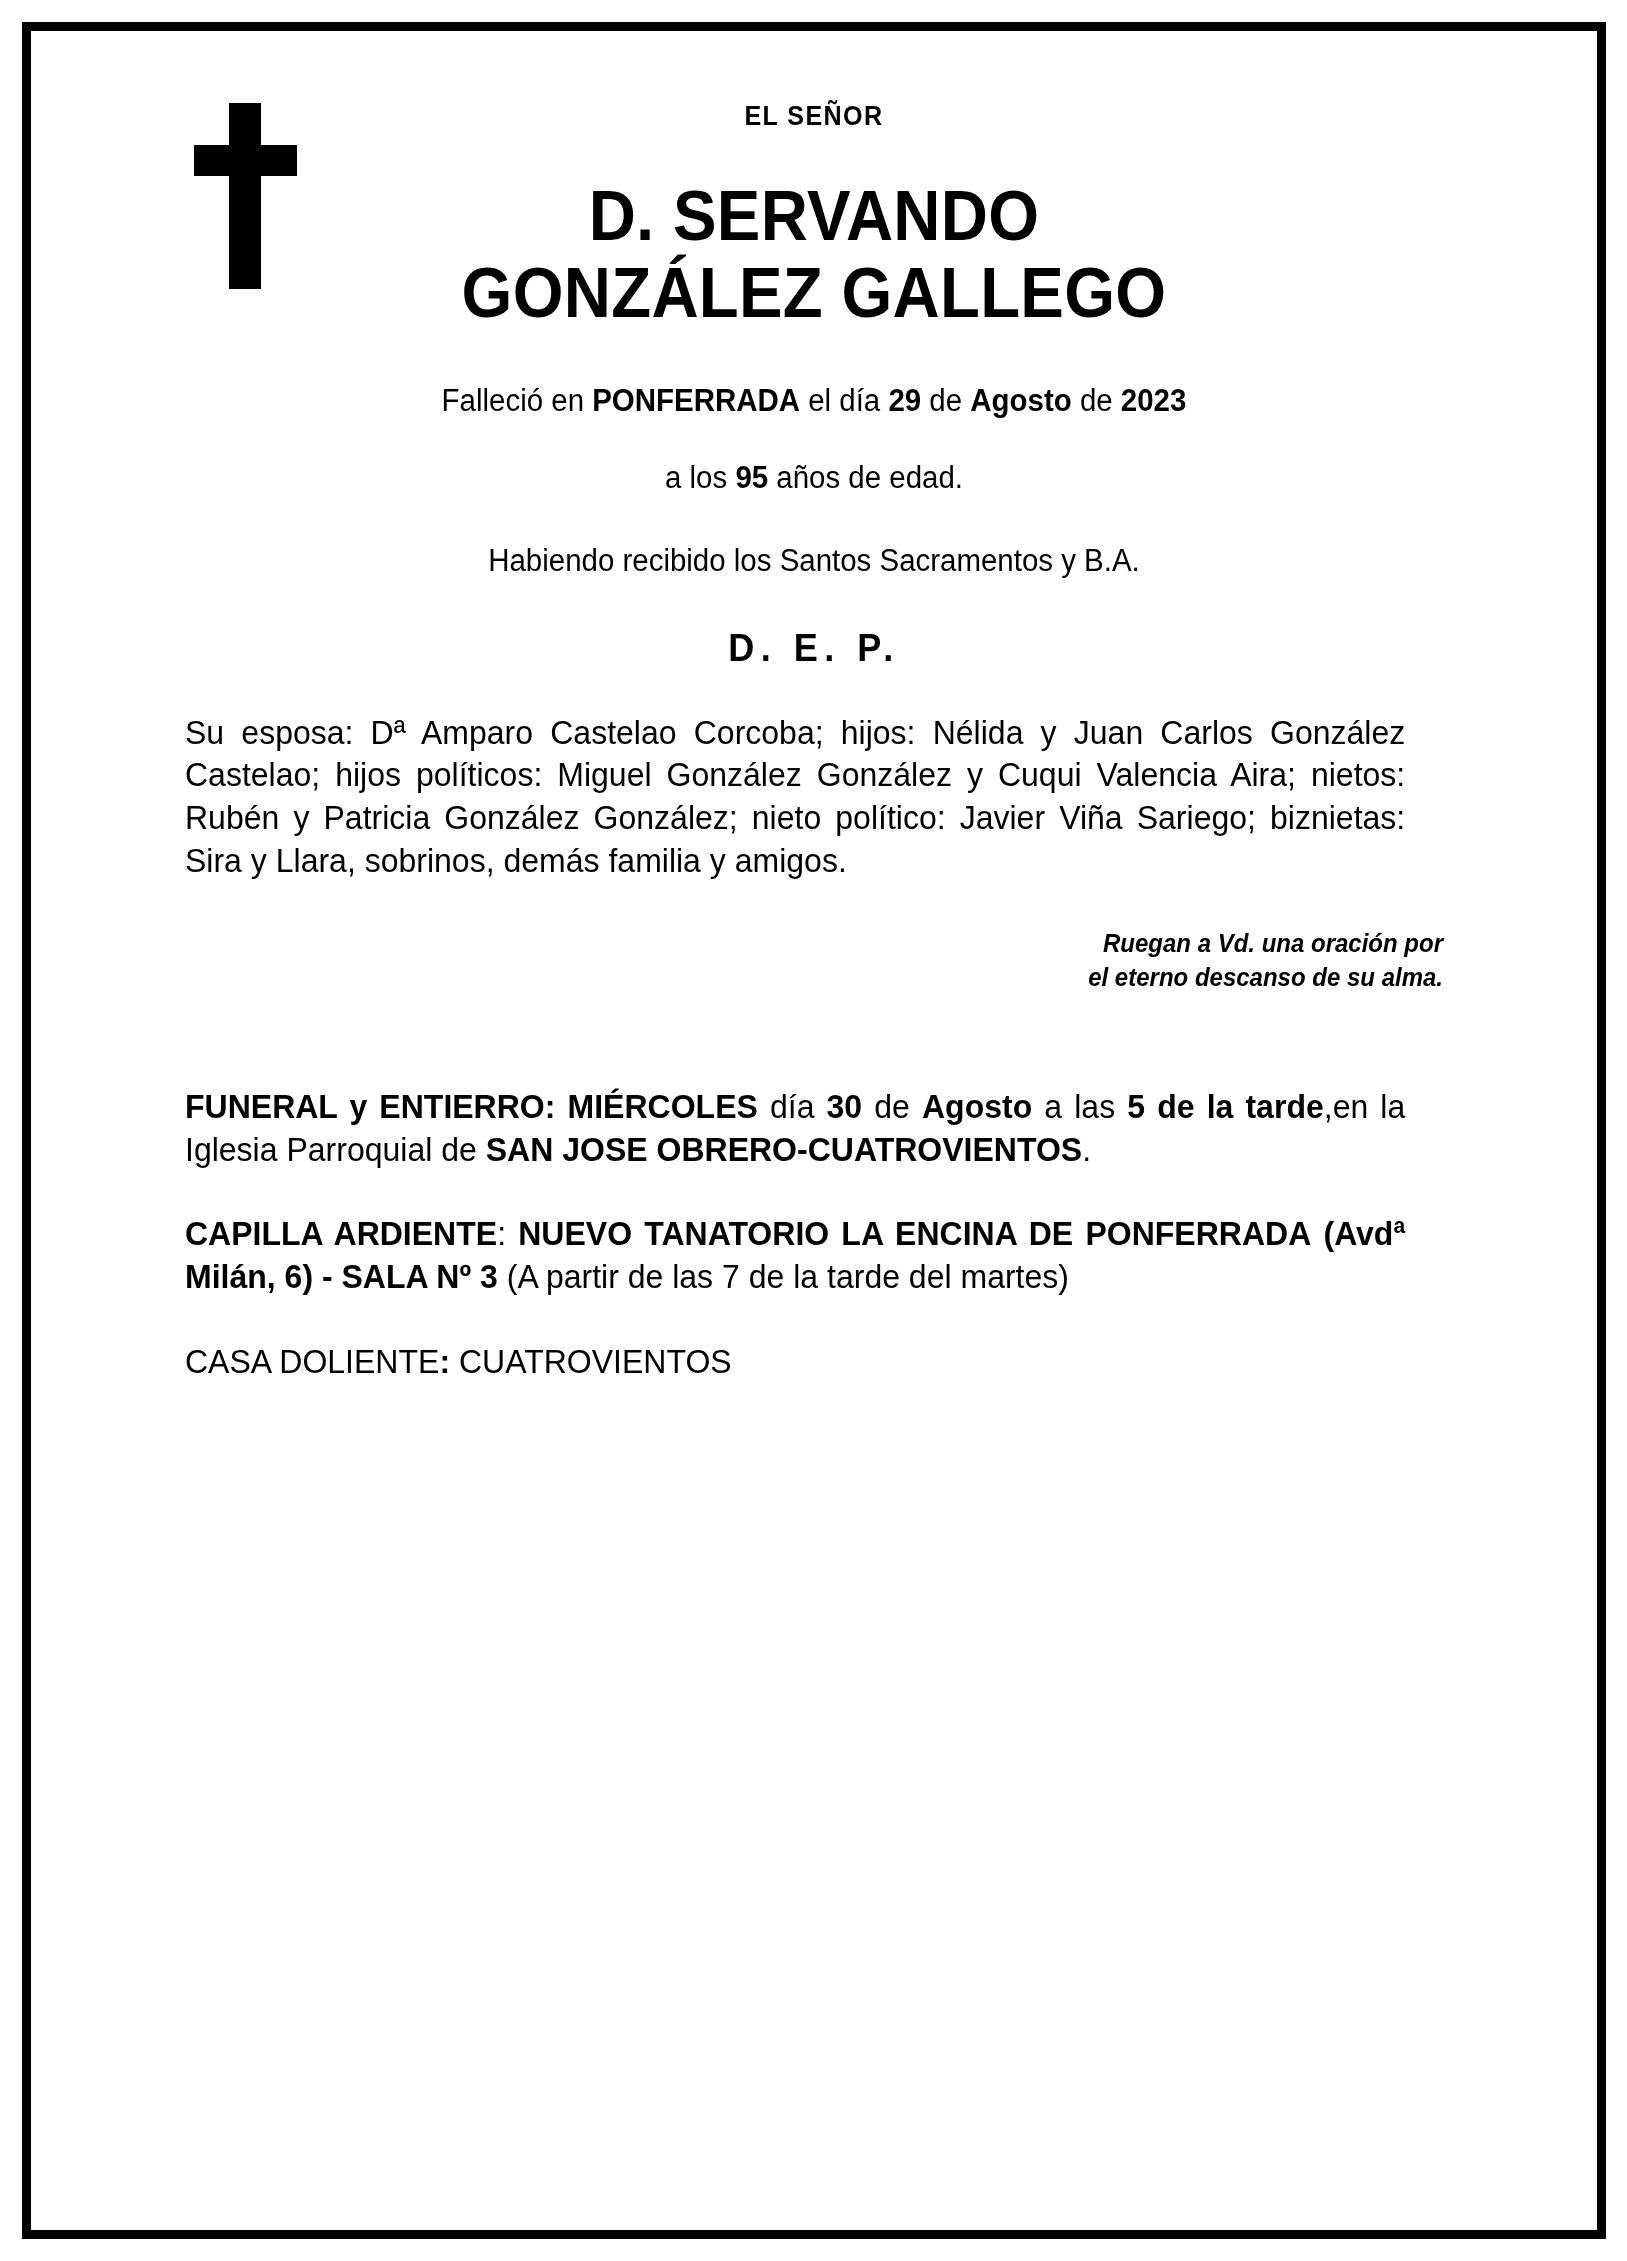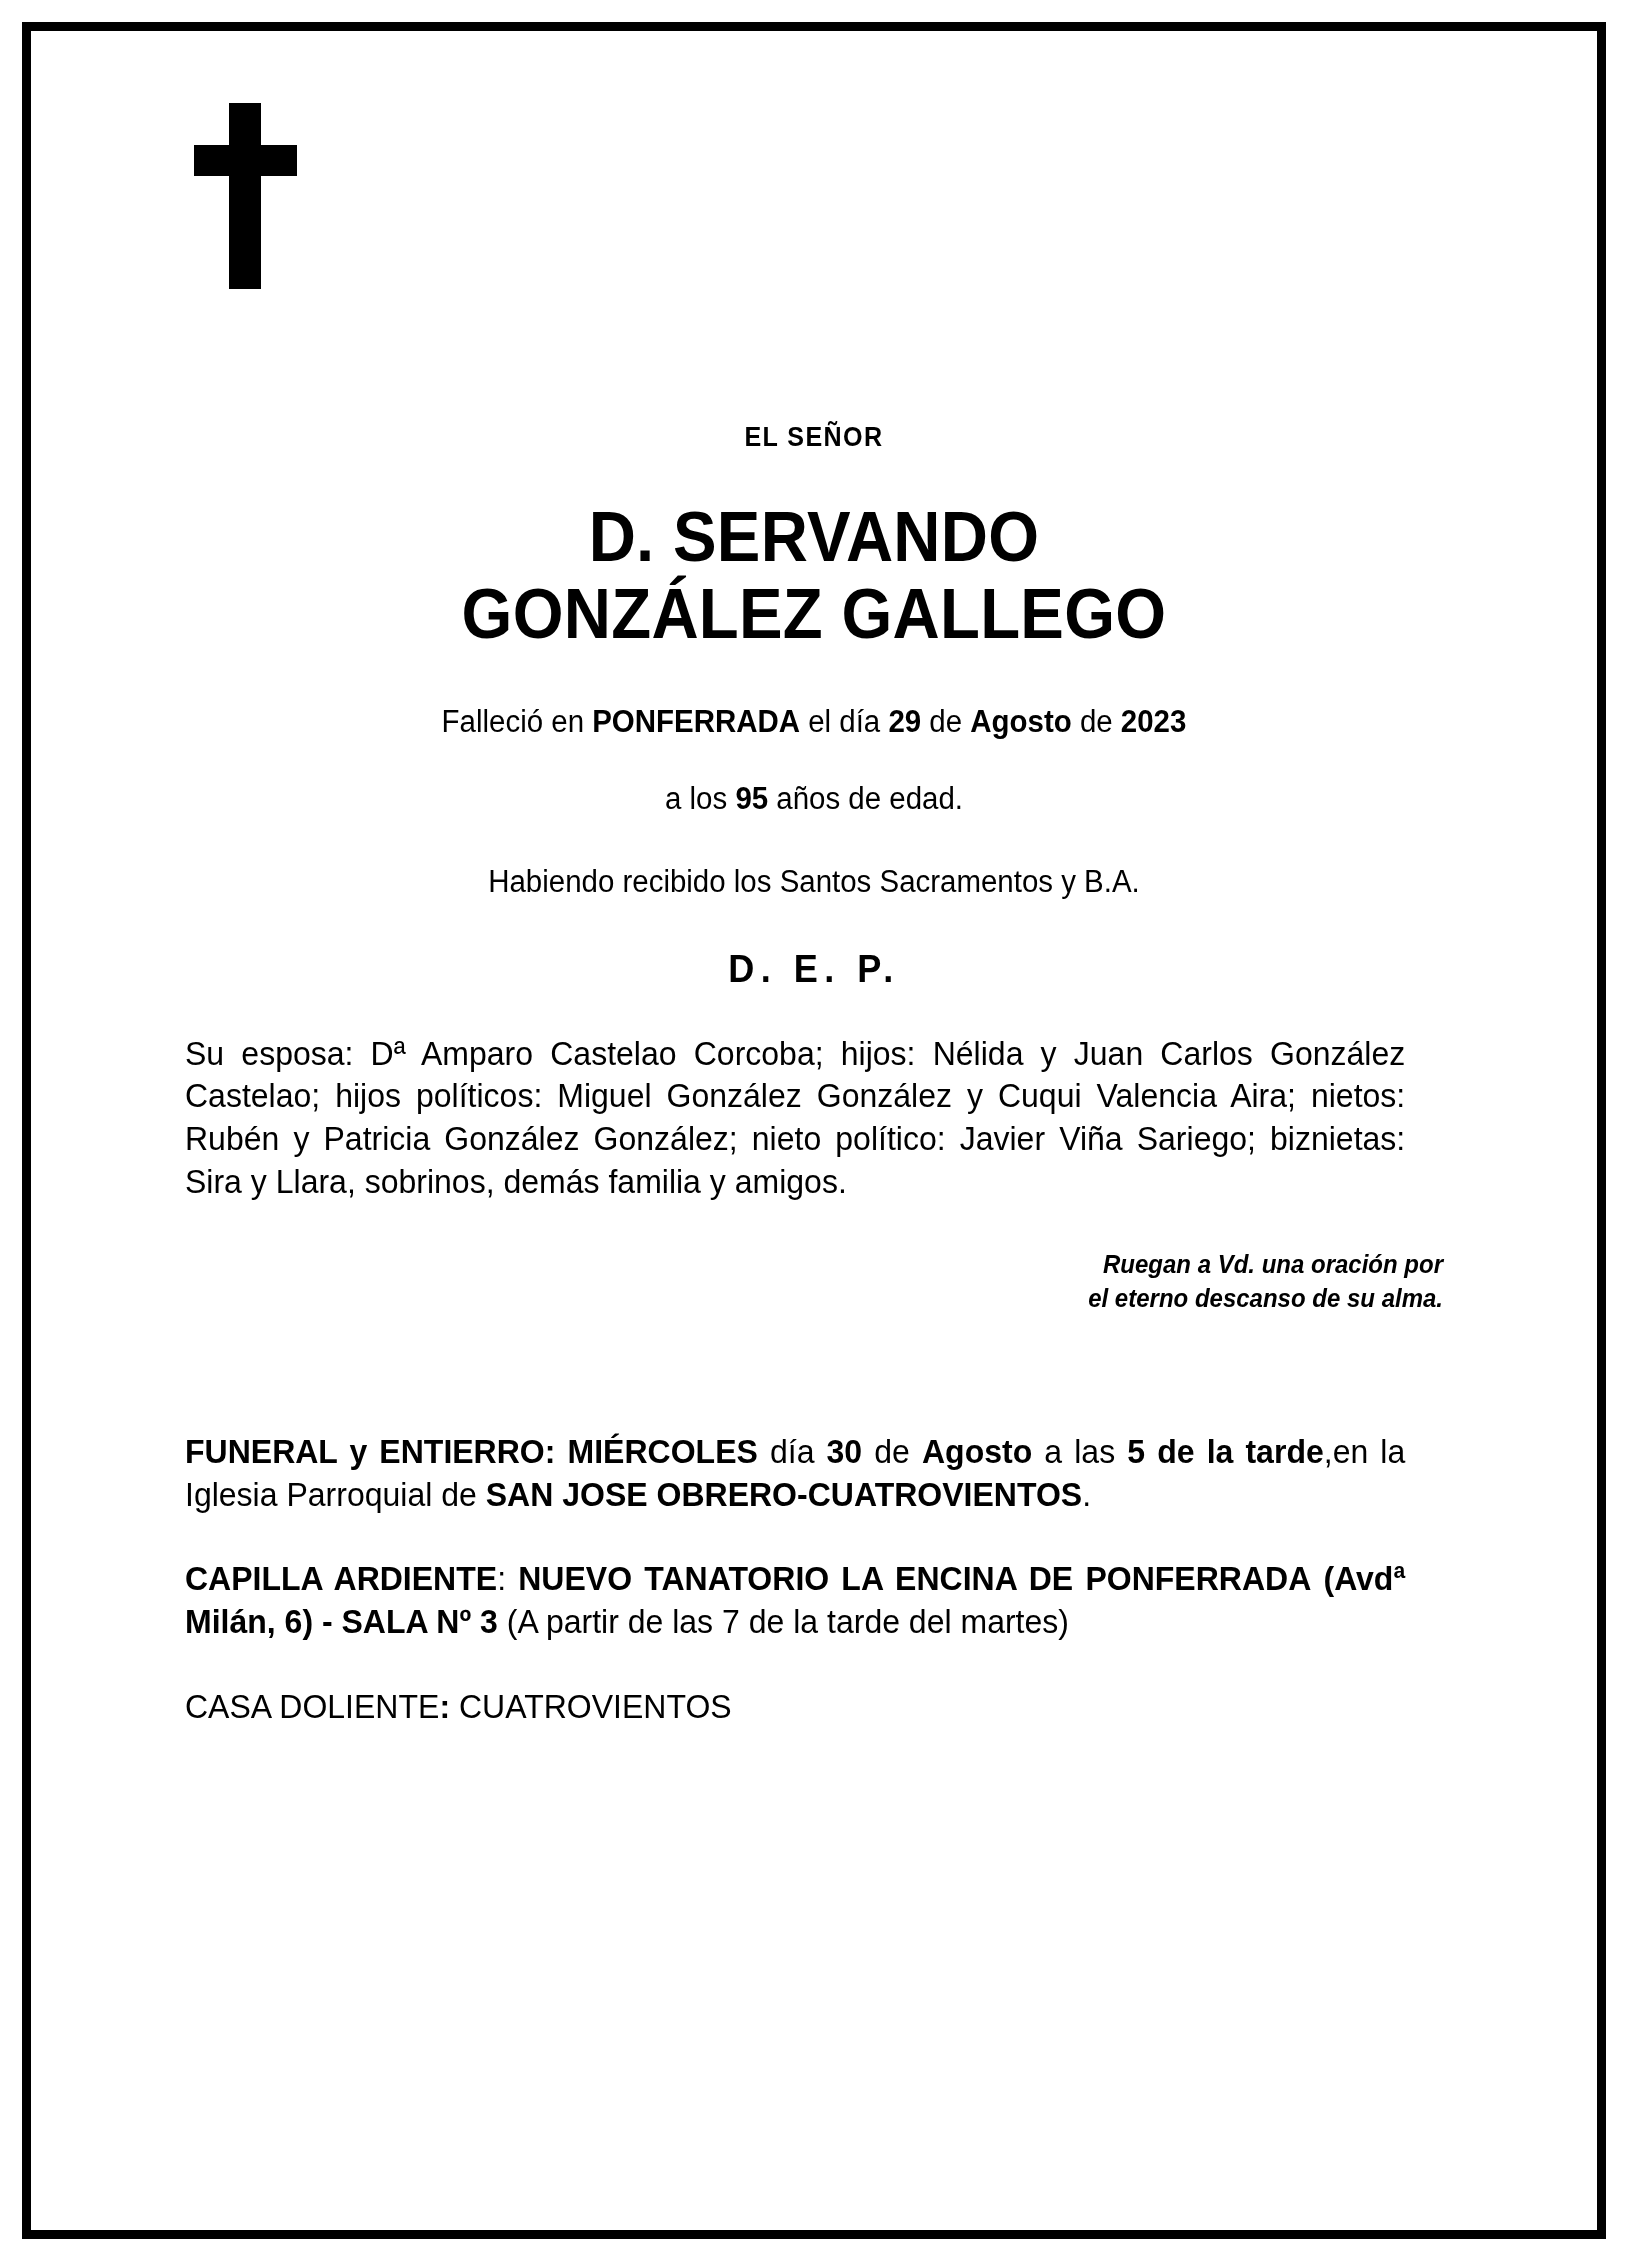--- a/index.html
+++ b/index.html
@@ -62,21 +62,20 @@
     position: absolute;
     left: 9px;
     top: 42px;
     width: 103px;
     height: 31px;
     background: #000000;
   }
 
   
   .header-block {
-    margin-top: 321px;
     text-align: center;
   }
 
   .el-senor {
     font-size: 27px;
     font-weight: 700;
     letter-spacing: 1.5px;
     line-height: 1;
     margin: 0 0 48px 0;
     font-stretch: condensed;
@@ -140,21 +139,21 @@
     font-weight: 700;
     font-style: italic;
     line-height: 1.35;
     transform: scaleX(0.96);
     transform-origin: right center;
   }
   .prayer .p-line { display: block; }
 
   
   .details {
-    margin-top: 115px;
+    margin-top: 91px;
   }
   .detail-block {
     font-size: 33px;
     line-height: 1.30;
     margin-bottom: 42px;
     transform: scaleX(0.97);
     transform-origin: left center;
   }
   .detail-block:last-child { margin-bottom: 0; }
   .detail-block.spaced-wide {

